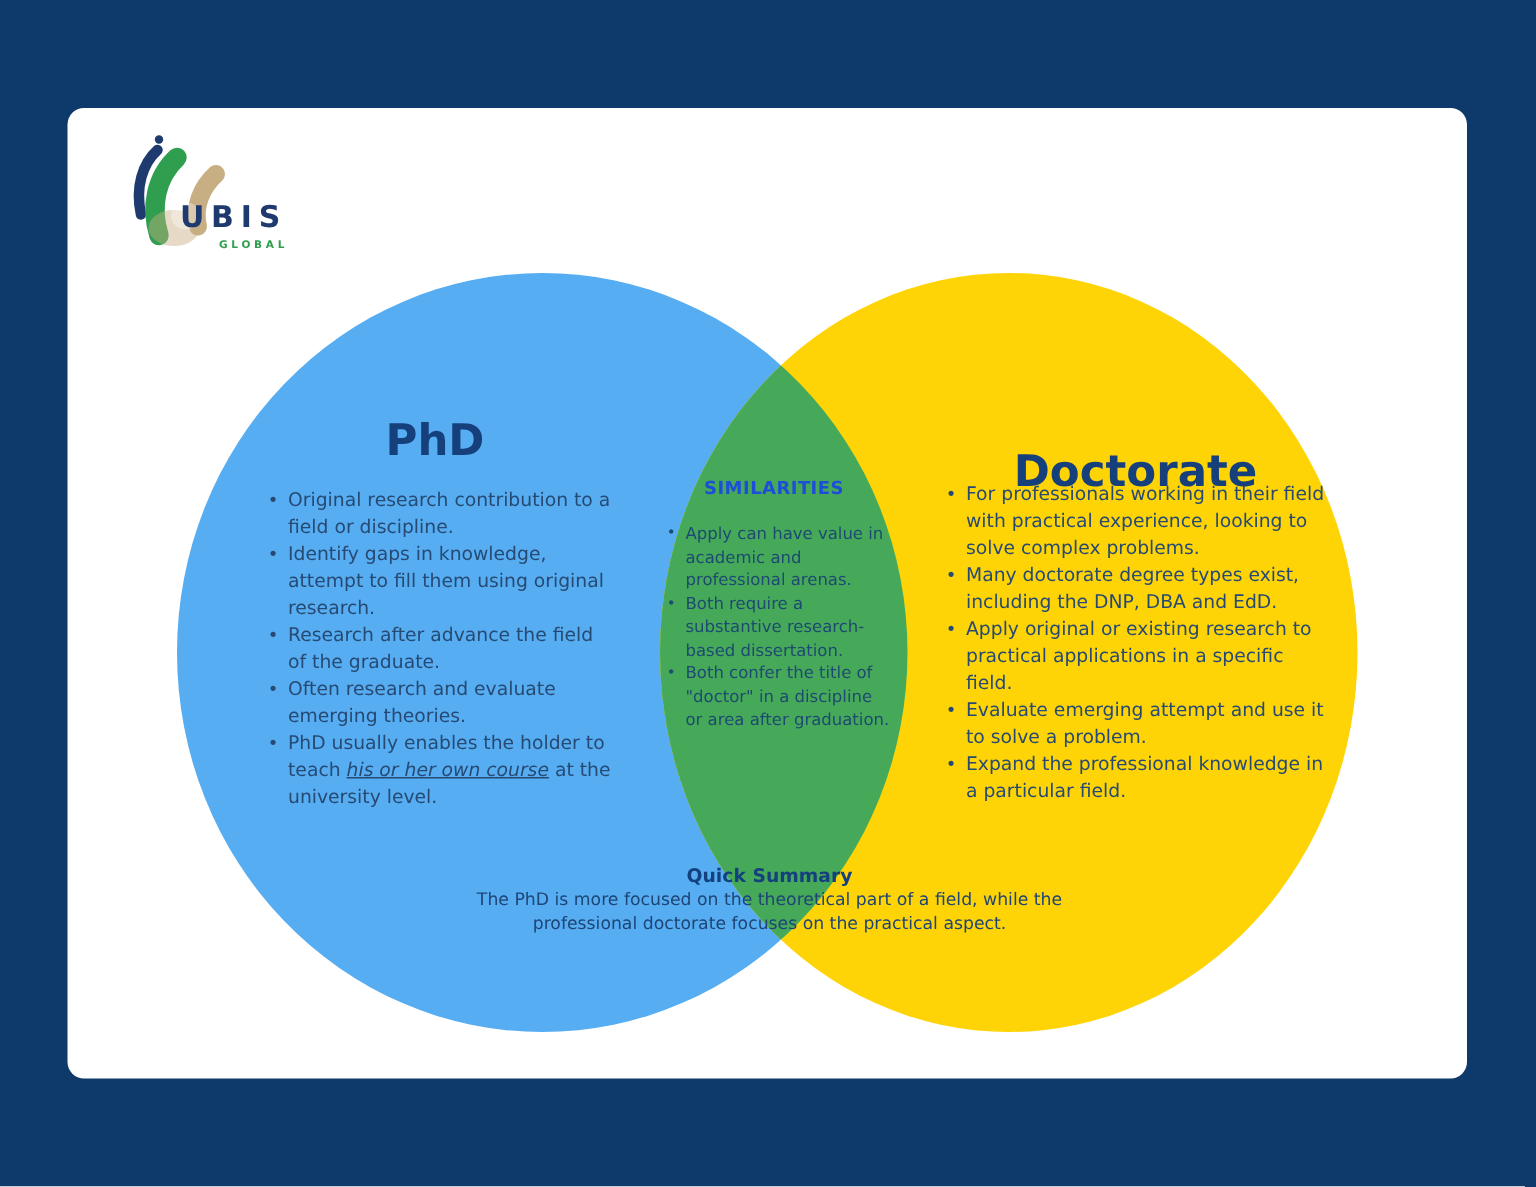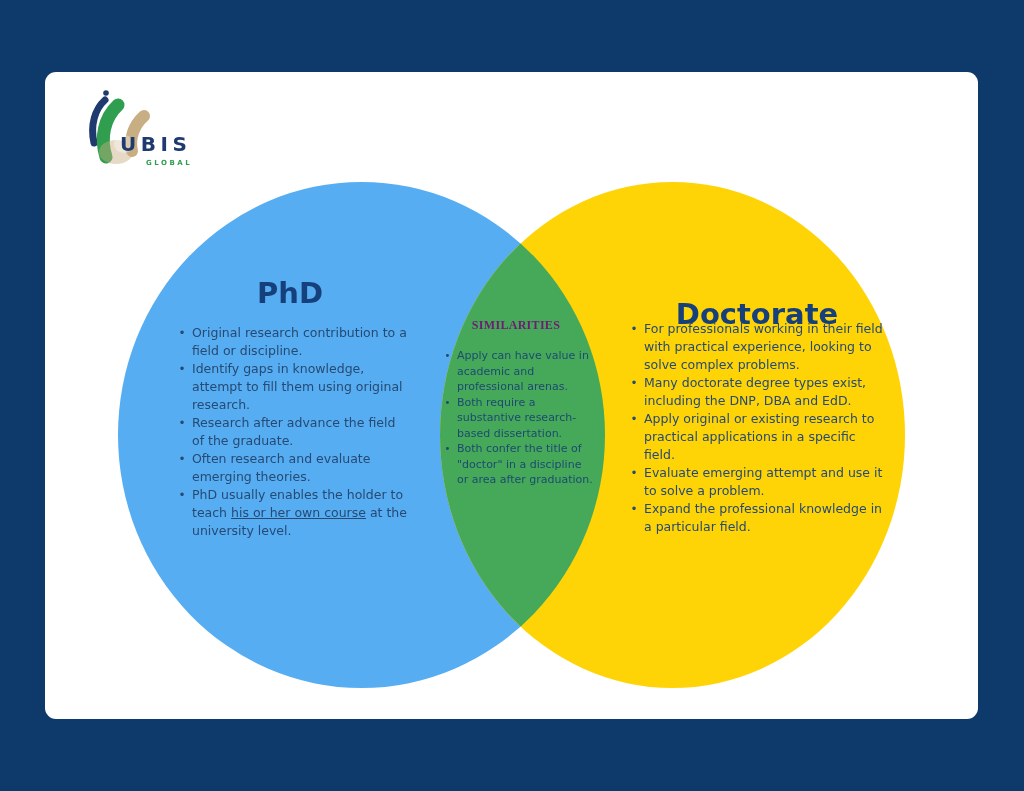--- a/index.html
+++ b/index.html
@@ -23,33 +23,33 @@
 
   
   .header{left:177px;top:47px;width:740px;color:#174279;font-weight:bold;
           font-size:13.5px;line-height:20px;letter-spacing:-0.2px;}
 
   
   .circle-title{font-weight:bold;font-size:29px;color:#16407b;text-align:center;letter-spacing:0px;}
   .phd-title{left:145px;top:204px;width:200px;}
   .doc-title{left:587px;top:204px;width:250px;margin-top:21px;}
   .sim-title{left:391px;top:246px;width:160px;text-align:center;
-             font-weight:bold;font-size:12px;color:#701a75;letter-spacing:0.3px;font-family:Liberation Serif, serif;}
+             font-weight:bold;font-size:12px;color:#1d4ed8;letter-spacing:0.3px;}
 
   
   .vlist{display:flex;flex-direction:column;}
   .vitem{display:flex;align-items:flex-start;}
   .dot{flex:0 0 8px;text-align:center;}
   .phd-list{left:133px;top:252px;width:232px;font-size:12.5px;line-height:18px;color:#264a73;}
   .doc-list{left:585px;top:248px;width:256px;font-size:12.5px;line-height:18px;color:#264a73;}
   .sim-list{left:399px;top:276px;width:150px;font-size:11px;line-height:15.5px;color:#1d4a70;}
   .phd-list .dot,.doc-list .dot{font-size:12px;line-height:18px;}
   .sim-list .dot{font-size:10px;line-height:15.5px;flex:0 0 7px;}
   .vtext{flex:1;margin-left:6px;}
-  .u-em{text-decoration:underline;margin-top:32px;}
+  .u-em{font-style:italic;text-decoration:underline;margin-top:32px;}
 
   
   .summary{left:238px;top:504px;width:460px;text-align:center;color:#1e4575;}
   .summary-title{font-weight:bold;font-size:12.5px;line-height:16px;color:#14407d;}
   .summary-line{font-size:11.5px;line-height:15.5px;white-space:nowrap;}
 </style>
 </head>
 <body>
 
 <div class="page">
@@ -137,15 +137,20 @@
       <div class="vitem">
         <span class="dot">•</span>
         <span class="vtext">Evaluate emerging attempt and use it to solve a problem.</span>
       </div>
       <div class="vitem">
         <span class="dot">•</span>
         <span class="vtext">Expand the professional knowledge in a particular field.</span>
       </div>
     </div>
 
+    <div class="overlay summary">
+      <div class="summary-title">Quick Summary</div>
+      <div class="summary-line">The PhD is more focused on the theoretical part of a field, while the</div>
+      <div class="summary-line">professional doctorate focuses on the practical aspect.</div>
+    </div>
 
   </div>
 </div>
 
 </body></html>

